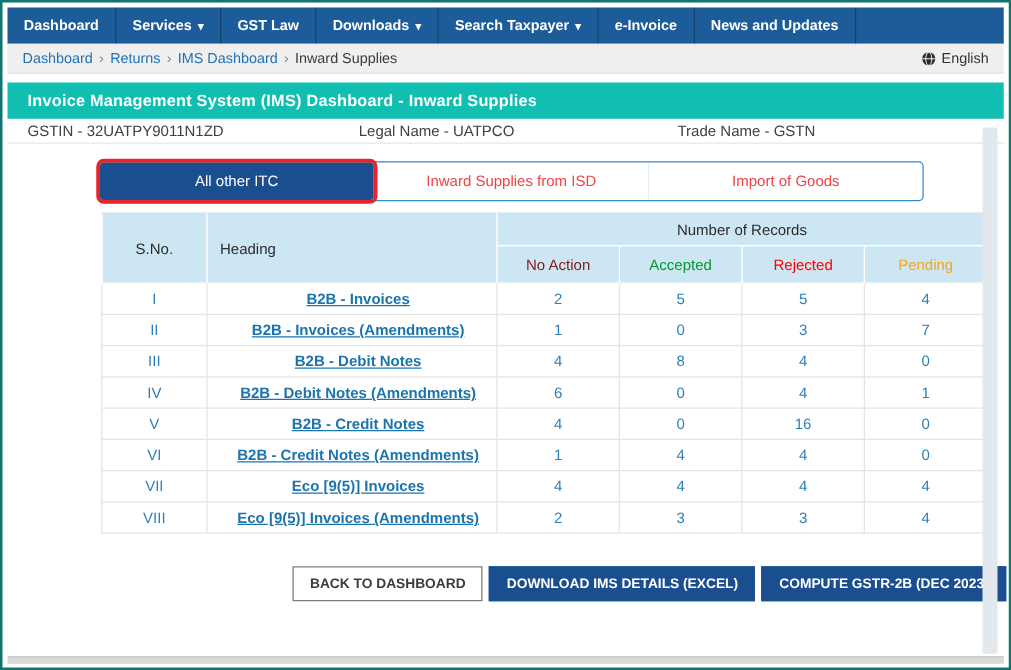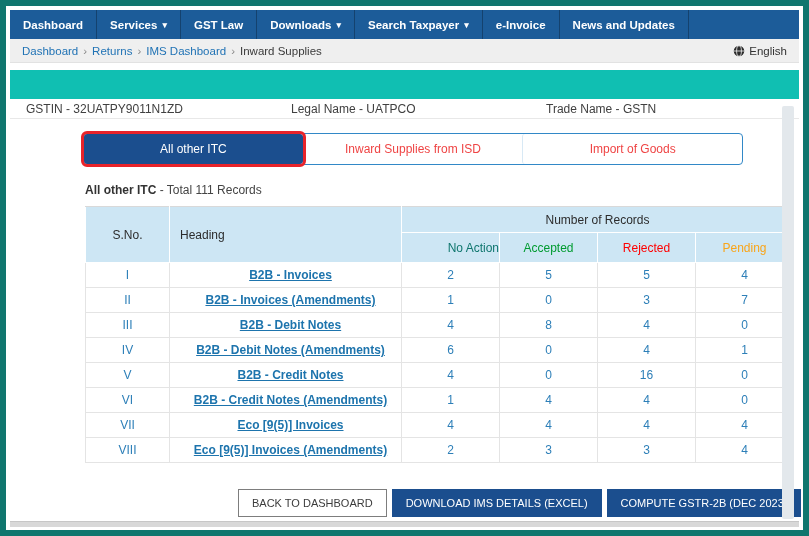--- a/index.html
+++ b/index.html
@@ -1,21 +1,21 @@
 <!DOCTYPE html>
 <html style="--navbar: #1c5c99; --navy: #1b4e8e; --teal: #10bfb2; --annotation-red: #e8232a; --accepted-green: #009b30; --rejected-red: #ff0000; --pending-orange: #f9a51a; --link-blue: #1d74ad; --value-blue: #2d7fb8; --table-header-bg: #cde6f4;"><head>
 <meta charset="utf-8">
 <style>
   * { margin:0; padding:0; box-sizing:border-box; }
   html,body { background:#fff; }
   body { font-family:"Liberation Sans", sans-serif; }
 
   .frame {
     position:relative; width:809px; height:536px;
-    background:#fff; border:6px solid #0f766e; padding:4px; overflow:hidden;
+    background:#fff; border:2px solid #0f766e; padding:4px; overflow:hidden;
   }
 
   
   .topnav {
     display:flex; align-items:stretch; height:29px;
     background:var(--navbar,#1c5c99);
   }
   .topnav .nav-item {
     display:flex; align-items:center; padding:0 13px;
     color:#fff; font-size:11.5px; font-weight:bold; cursor:pointer;
@@ -103,21 +103,21 @@
     color:var(--value-blue,#2d7fb8);
   }
   td.cell-heading { text-align:left; padding-left:10px;margin-left:27px; }
   .row-link {
     color:var(--link-blue,#1d74ad); font-weight:bold; text-decoration:underline; cursor:pointer;
   }
   td.cell-count { cursor:pointer; }
 
   
   .footer-actions { margin:26px 0 0 228px; display:flex; gap:5px; }
-  .btn { font-family:inherit; font-size:11px; font-weight:normal; padding:7px 13px;
+  .btn { font-family:inherit; font-size:11px; font-weight:bold; padding:7px 13px;
          cursor:pointer; white-space:nowrap; }
   .btn-secondary { background:#fff; color:#3c3c3c; border:1px solid #7d7d7d; }
   .btn-primary { background:var(--navy,#1b4e8e); color:#fff; border:1px solid var(--navy,#1b4e8e); }
 
   
   .v-scroll-strip {
     position:absolute; top:100px; bottom:11px; right:9px; width:12px;
     background:#e3e8ec; border-radius:2px;
   }
   .h-bottom-strip {
@@ -184,20 +184,21 @@
       <svg width="12" height="12" viewBox="0 0 16 16">
         <circle cx="8" cy="8" r="7" fill="#2b2b2b"></circle>
         <ellipse cx="8" cy="8" rx="3.2" ry="7" fill="none" stroke="#efefef" stroke-width="1.1"></ellipse>
         <line x1="1" y1="8" x2="15" y2="8" stroke="#efefef" stroke-width="1.1"></line>
       </svg>
       <span>English</span>
     </span>
   </div>
 
   <header class="page-header">
+    <span class="page-title">Invoice Management System (IMS) Dashboard - Inward Supplies</span>
   </header>
 
   <div class="taxpayer-row">
     <span class="tp-gstin">GSTIN - 32UATPY9011N1ZD</span>
     <span class="tp-legal">Legal Name - UATPCO</span>
     <span class="tp-trade">Trade Name - GSTN</span>
   </div>
 
   <div class="tabs">
   <div class="tab active annotated">
@@ -206,41 +207,38 @@
 
   <div class="tab">
     <span>Inward Supplies from ISD</span>
   </div>
 
   <div class="tab">
     <span>Import of Goods</span>
   </div>
 </div>
 
-  <div class="summary-line">
-    <span class="summary-title">All other ITC</span><span> - Total 111 Records</span>
-  </div>
 
   <table class="records">
     <colgroup>
       <col class="c-sno">
         <col class="c-heading">
       <col class="c-num">
         <col class="c-num">
         <col class="c-num">
         <col class="c-num">
     </colgroup>
     <thead>
       <tr>
         <th rowspan="2" class="sno-th">S.No.</th>
         <th rowspan="2" class="heading-th">Heading</th>
         <th colspan="4" class="group-th">Number of Records</th>
       </tr>
       <tr>
-  <th class="sub-th" style="color: #0f766e; text-align: right;">No Action</th>
+  <th class="sub-th" style="color: #7f1d1d;">No Action</th>
 
   <th class="sub-th" style="color: rgb(0, 155, 48);">Accepted</th>
 
   <th class="sub-th" style="color: rgb(255, 0, 0); margin-left: 20px;">Rejected</th>
 
   <th class="sub-th" style="color: rgb(249, 165, 26);">Pending</th>
 </tr>
     </thead>
     <tbody>
   <tr>

